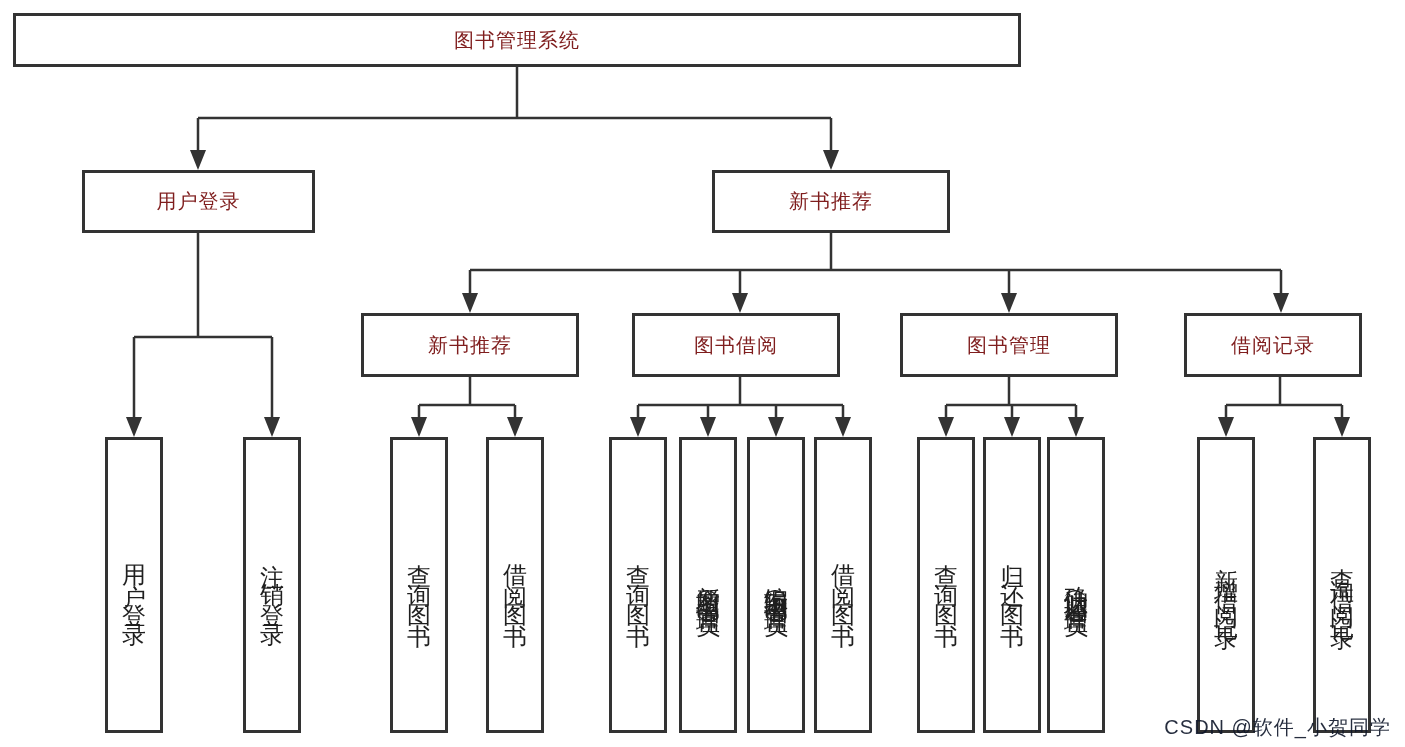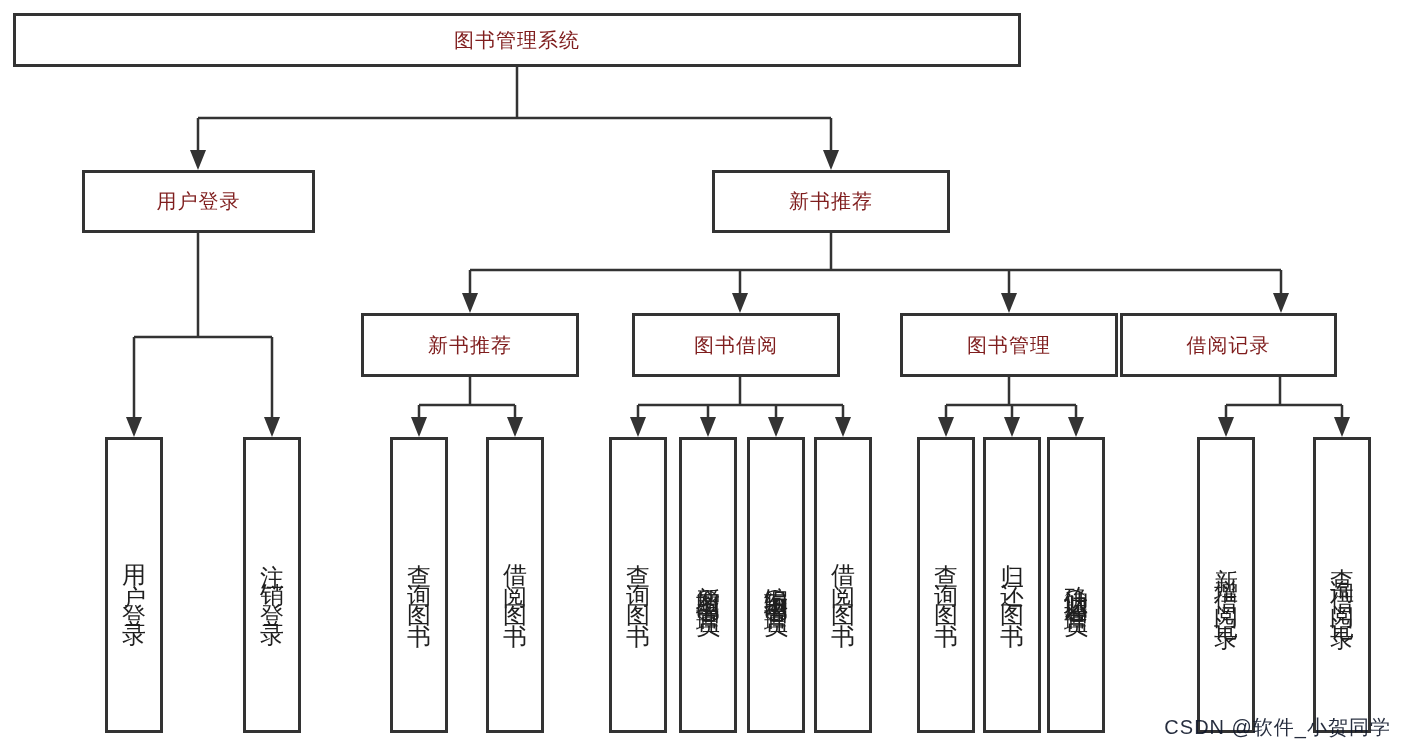--- a/index.html
+++ b/index.html
@@ -119,21 +119,21 @@
   </svg>
 
   <div class="node" style="left:13px; top:13px; width:1008px; height:54px;">图书管理系统</div>
 
   <div class="node" style="left:82px; top:170px; width:233px; height:63px;">用户登录</div>
   <div class="node" style="left:712px; top:170px; width:238px; height:63px;">新书推荐</div>
 
   <div class="node" style="left:361px; top:313px; width:218px; height:64px;">新书推荐</div>
   <div class="node" style="left:632px; top:313px; width:208px; height:64px;">图书借阅</div>
   <div class="node" style="left:900px; top:313px; width:218px; height:64px;">图书管理</div>
-  <div class="node" style="left:1120px; top:313px; width:217px; height:64px;">借阅记录</div>
+  <div class="node" style="left:1184px; top:313px; width:178px; height:64px;">借阅记录</div>
 
   <div class="leaf ls-4" style="left:105px;">用户登录</div>
   <div class="leaf ls-4" style="left:243px;">注销登录</div>
 
   <div class="leaf ls-4" style="left:390px;">查询图书</div>
   <div class="leaf ls-4" style="left:486px;">借阅图书</div>
 
   <div class="leaf ls-4" style="left:609px;">查询图书</div>
   <div class="leaf ls-9" style="left:679px;">新增图书（管理员）</div>
   <div class="leaf ls-9" style="left:747px;">编辑图书（管理员）</div>

